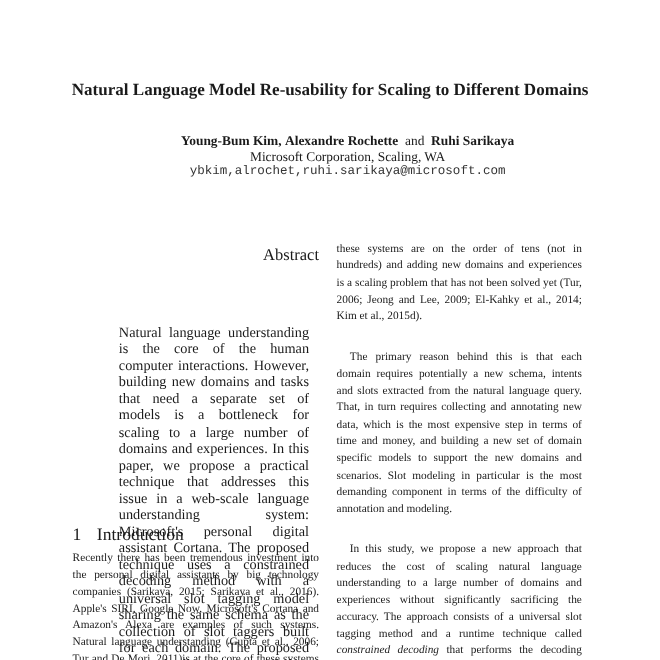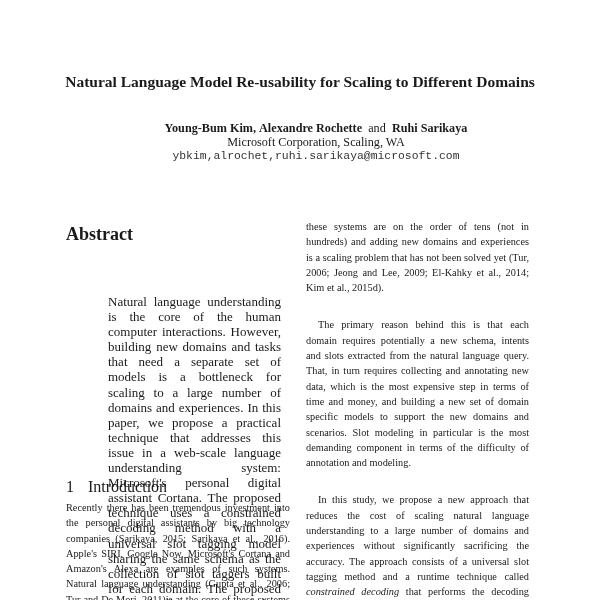--- a/index.html
+++ b/index.html
@@ -7,22 +7,22 @@
          font-family:"Liberation Serif", serif; color:#1a1a1a; }
   .title { position:absolute; top:73px; left:0; width:600px; text-align:center;
            font-weight:bold; font-size:15.5px; letter-spacing:0; }
   .authors { position:absolute; top:121px; left:16px; width:600px; text-align:center;
              font-size:12.2px; line-height:14px; }
   .authors b { font-weight:bold; }
   .email { font-family:"Liberation Mono", monospace; font-size:11.4px; color:#333; }
   .col { position:absolute; font-size:10.3px; line-height:15.3px; text-align:justify; }
   .left { left:66px; width:224px; }
   .right { left:306px; width:223px; top:219px; }
-  .abs-head { position:absolute; left:66px; width:224px; top:224px; text-align:left;
-              font-weight:bold; font-size:18px; }
+  .abs-head { position:absolute; left:66px; width:224px; top:224px; text-align:right;
+              font-weight:normal; font-size:15px; }
   .abstract { position:absolute; left:108px; width:173px; top:246px;
               font-size:13px; line-height:15.1px; text-align:justify;margin-top:48px; }
   .sec { position:absolute; left:66px; top:478px; font-weight:normal; font-size:16px; }
   .sec .num { display:inline-block; width:22px; }
   .intro { top:500px; }
   p { margin:0; }
   .indent { text-indent:12px; }
   .gap { margin-top:22px; }
   i { font-style:italic; }
 </style>

